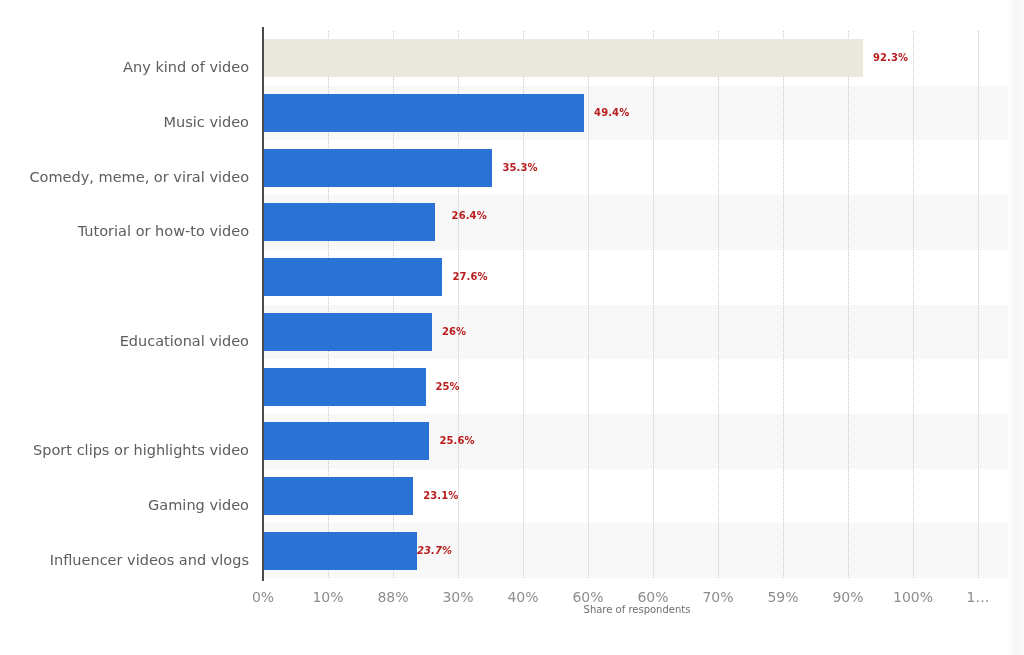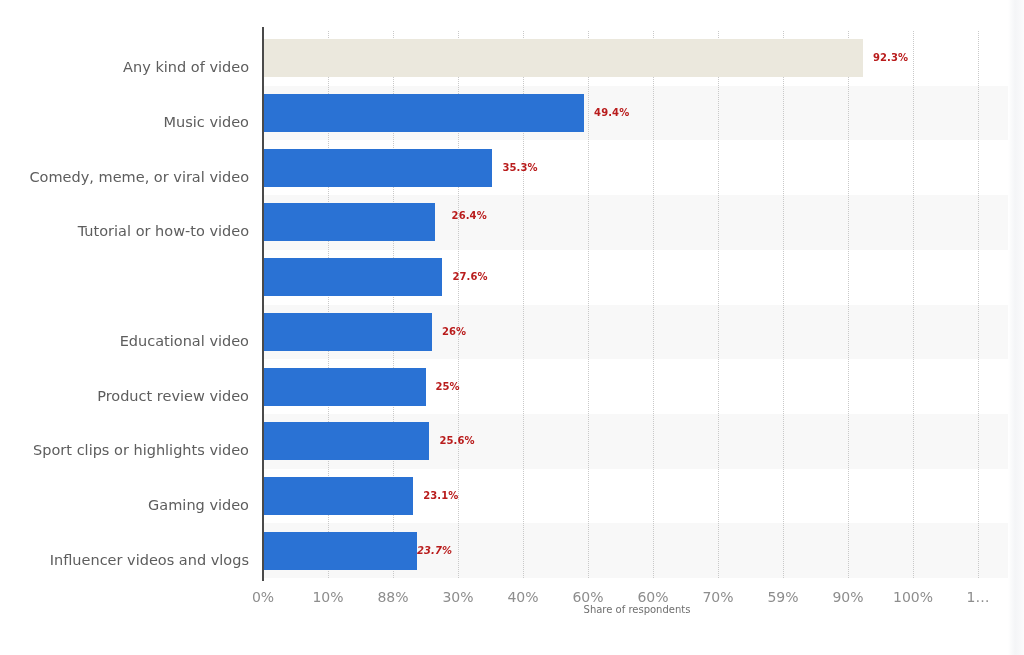--- a/index.html
+++ b/index.html
@@ -186,21 +186,20 @@
   </div>
 
   <div id="axis-line"></div>
 
   <div id="category-axis">
       <div class="cat-label" style="top: 8.35px;">Any kind of video</div>
       <div class="cat-label" style="top: 63.05px;">Music video</div>
       <div class="cat-label" style="top: 117.75px;">Comedy, meme, or viral video</div>
       <div class="cat-label" style="top: 172.45px;">Tutorial or how-to video</div>
       <div class="cat-label" style="top: 281.85px;">Educational video</div>
-      <div class="cat-label" style="top: 336.55px;">Product review video</div>
       <div class="cat-label" style="top: 391.25px;">Sport clips or highlights video</div>
       <div class="cat-label" style="top: 445.95px;">Gaming video</div>
       <div class="cat-label" style="top: 500.65px;">Influencer videos and vlogs</div>
     </div>
 
   <div id="x-tick-labels">
       <div class="tick-label" style="left: 263px;">0%</div>
       <div class="tick-label" style="left: 328px;">10%</div>
       <div class="tick-label" style="left: 393px;">88%</div>
       <div class="tick-label" style="left: 458px;">30%</div>

